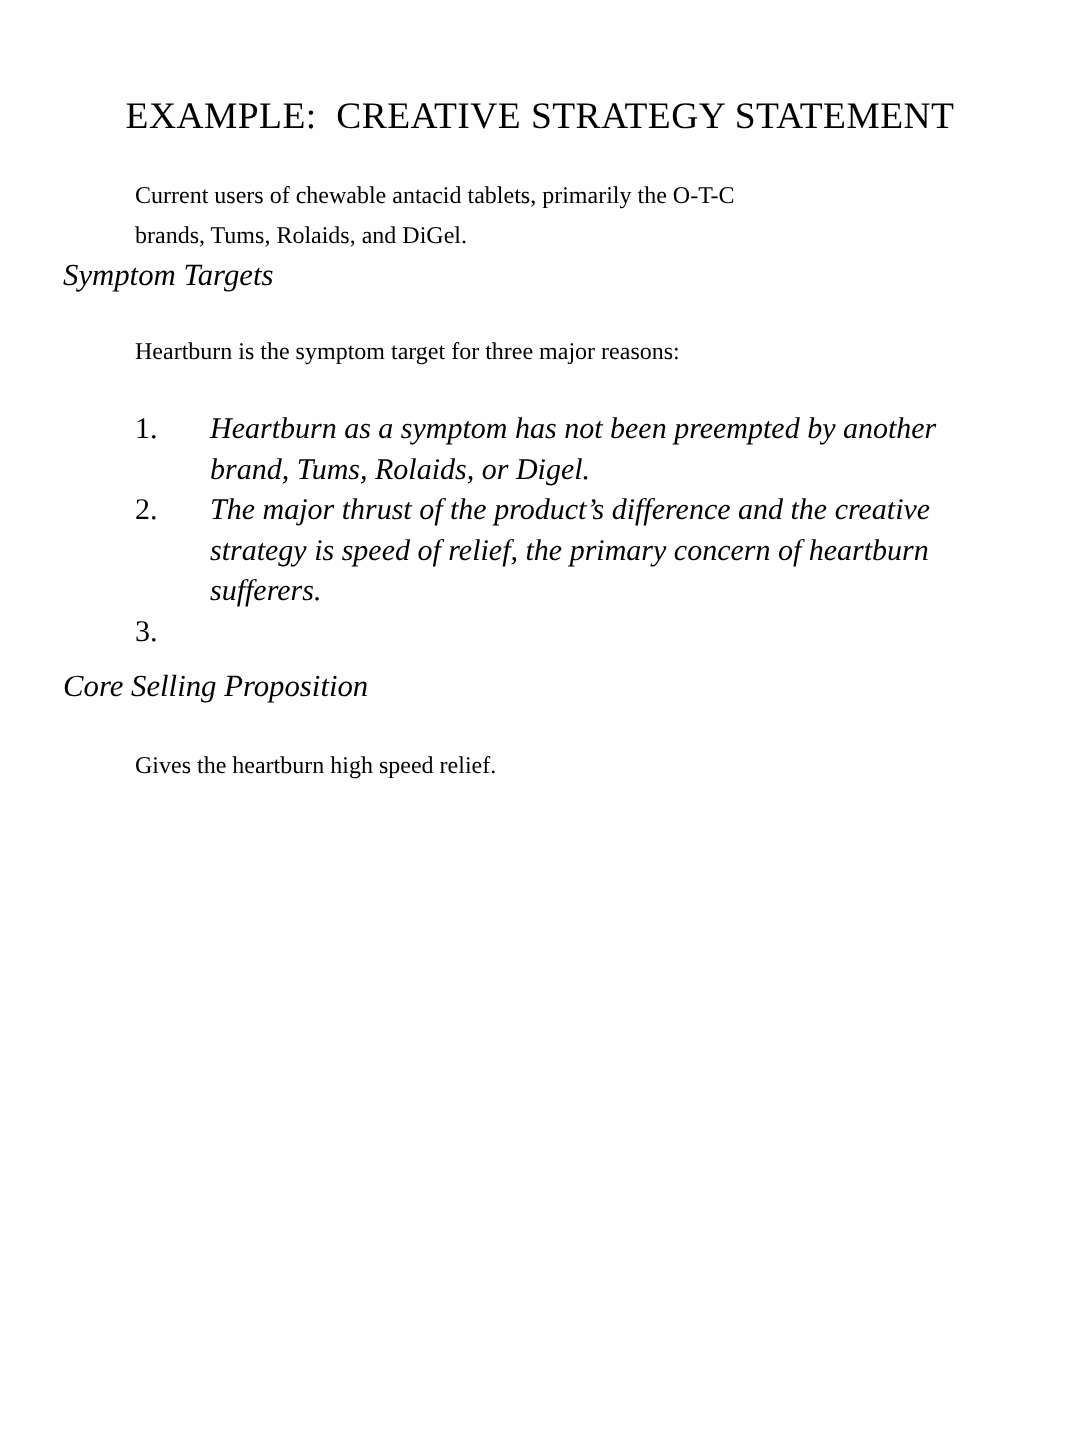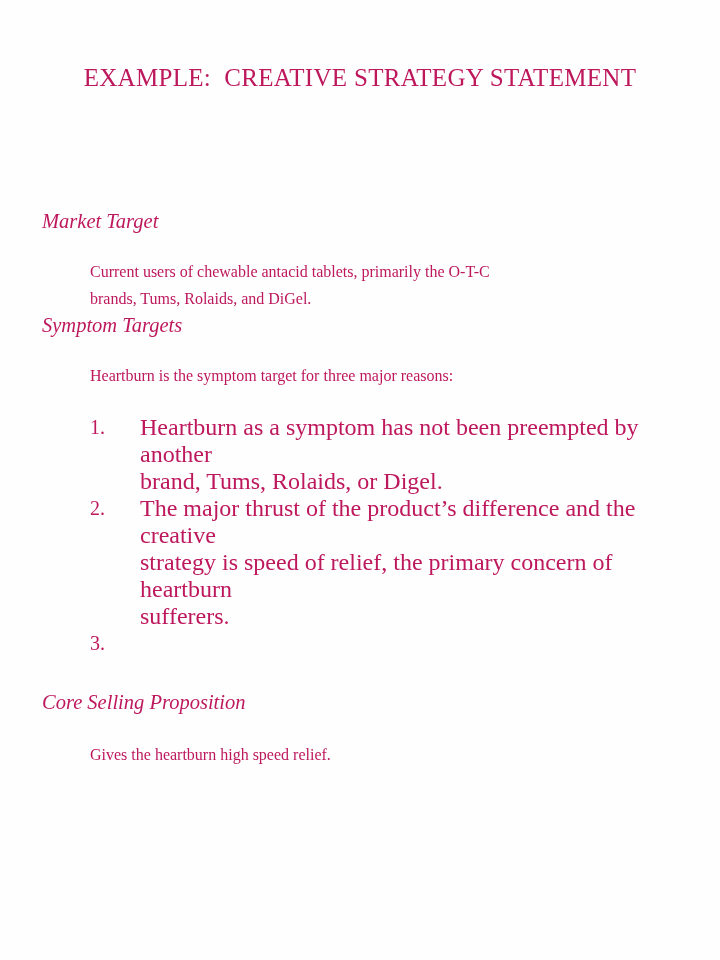--- a/index.html
+++ b/index.html
@@ -6,21 +6,21 @@
     margin: 0;
     padding: 0;
     background: #ffffff;
   }
   .slide {
     position: relative;
     width: 720px;
     height: 960px;
     margin: 0 auto;
     background: #fefefe;
-    color: #be185d;
+    color: #000000;
     font-family: "Liberation Serif", "DejaVu Serif", serif;
     overflow: hidden;
     box-sizing: border-box;
   }
   .slide-title {
     margin: 0;
     padding-top: 62px;
     text-align: center;
     font-size: 25px;
     font-weight: normal;
@@ -48,36 +48,36 @@
   .para-symptom     { margin-top: 23px; }
   .numbered-list    { margin: 25px 0 0 90px; }
   .list-row         { display: flex; align-items: flex-start; }
   .list-num {
     width: 50px;
     flex: 0 0 50px;
     font-size: 20px;
     line-height: 27px;
   }
   .list-text {
-    font-size: 24px;
+    font-size: 20px;
     line-height: 27px;
     width: 565px;
     white-space: pre-wrap;
+    font-style: italic;
   }
-  .heading-core     { margin-top: 32px; }
+  .heading-core     { margin-top: 10px; }
   .para-core        { margin-top: 25px; }
 </style>
 </head>
 <body>
 
 <div class="slide">
 
   <h1 class="slide-title">EXAMPLE:  CREATIVE STRATEGY STATEMENT</h1>
 
-  <h2 class="section-heading heading-market">Market Target</h2>
 
   <p class="body-text para-market">Current users of chewable antacid tablets, primarily the O-T-C
 brands, Tums, Rolaids, and DiGel.</p>
 
   <h2 class="section-heading heading-symptom">Symptom Targets</h2>
 
   <p class="body-text para-symptom">Heartburn is the symptom target for three major reasons:</p>
 
   <div class="numbered-list">
 

